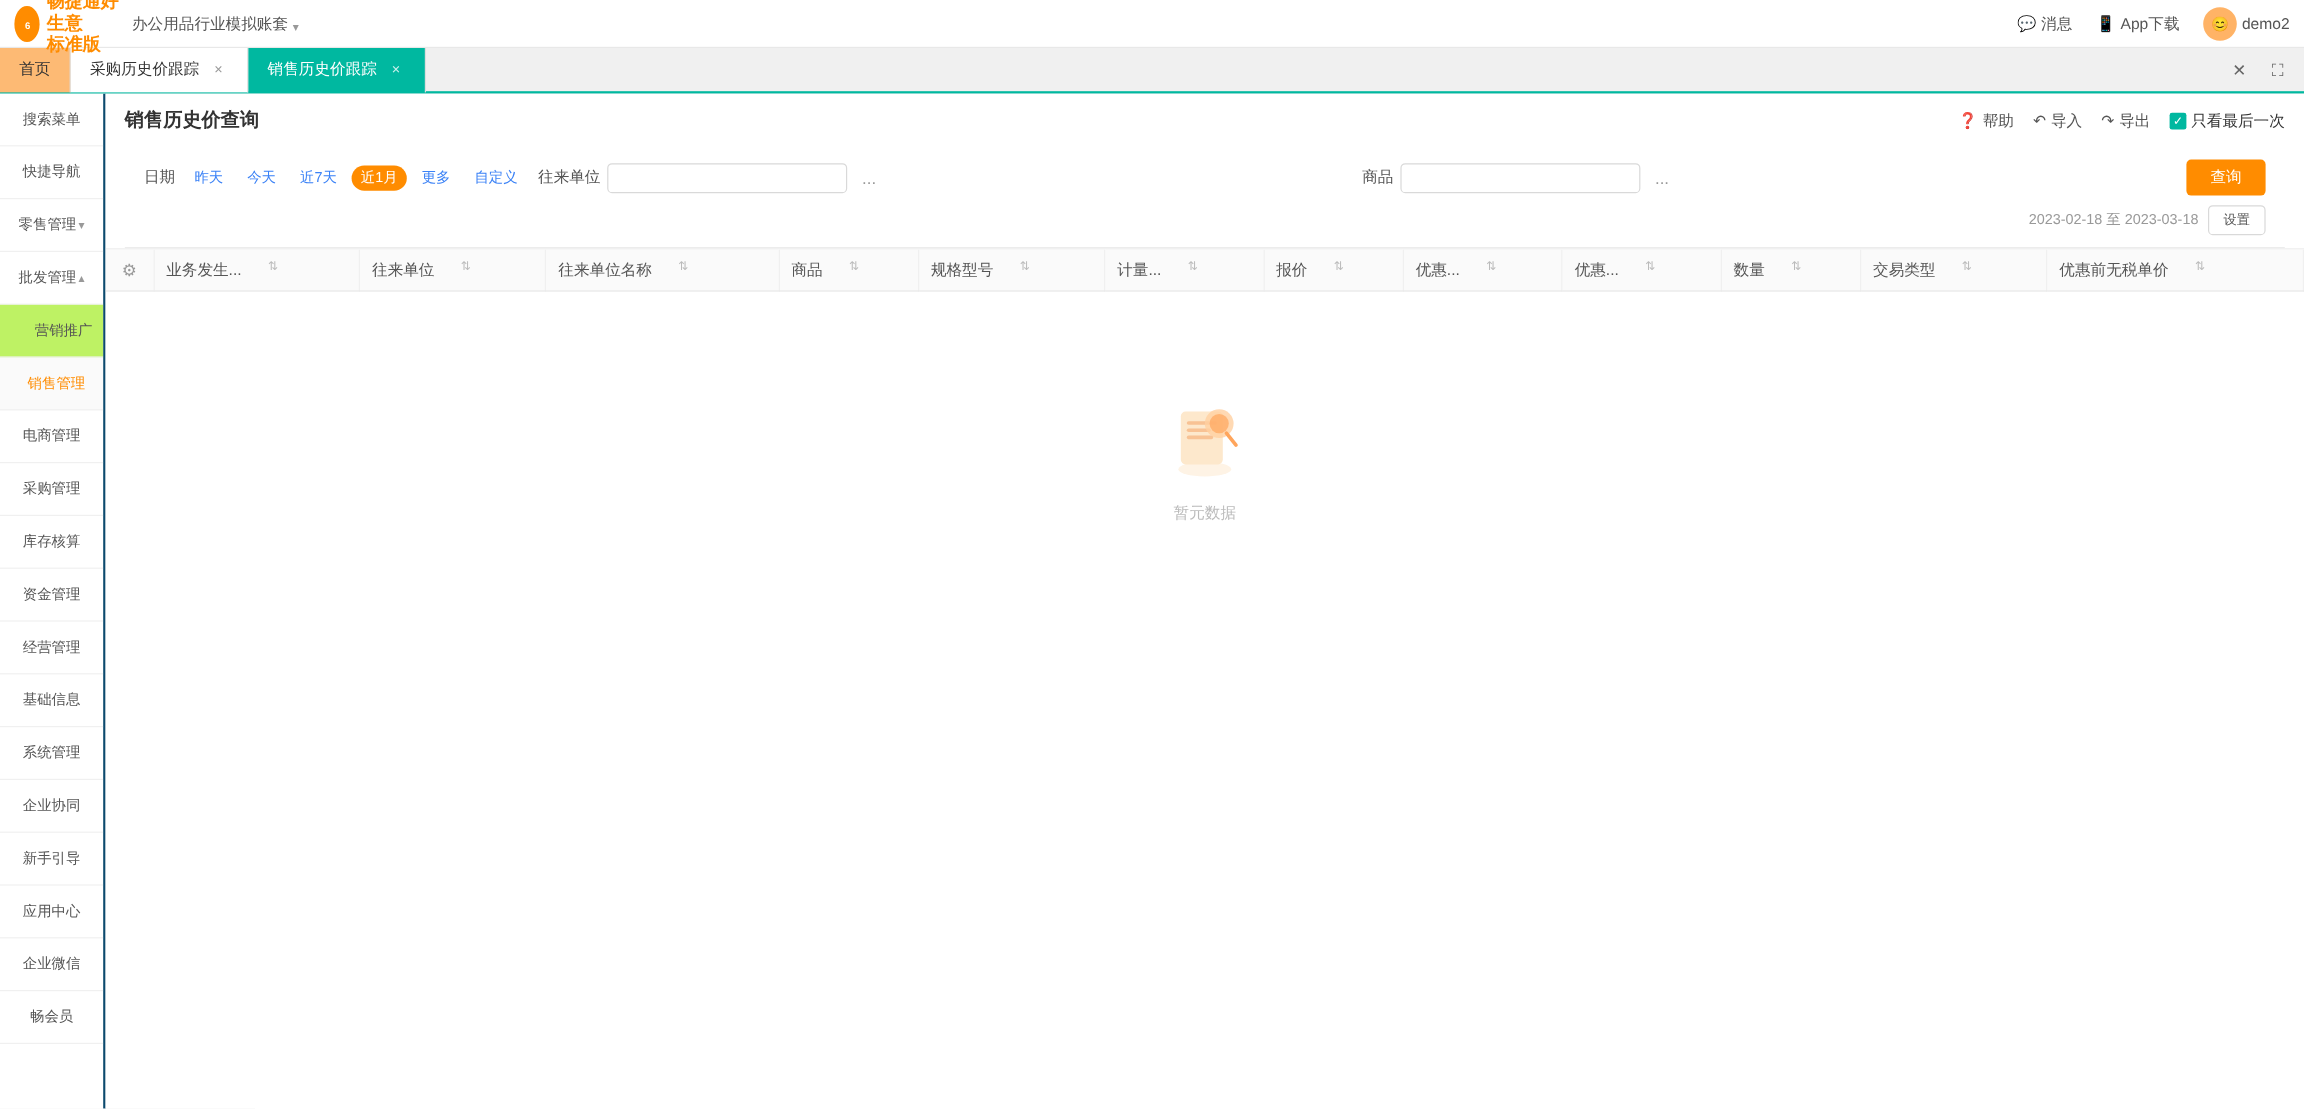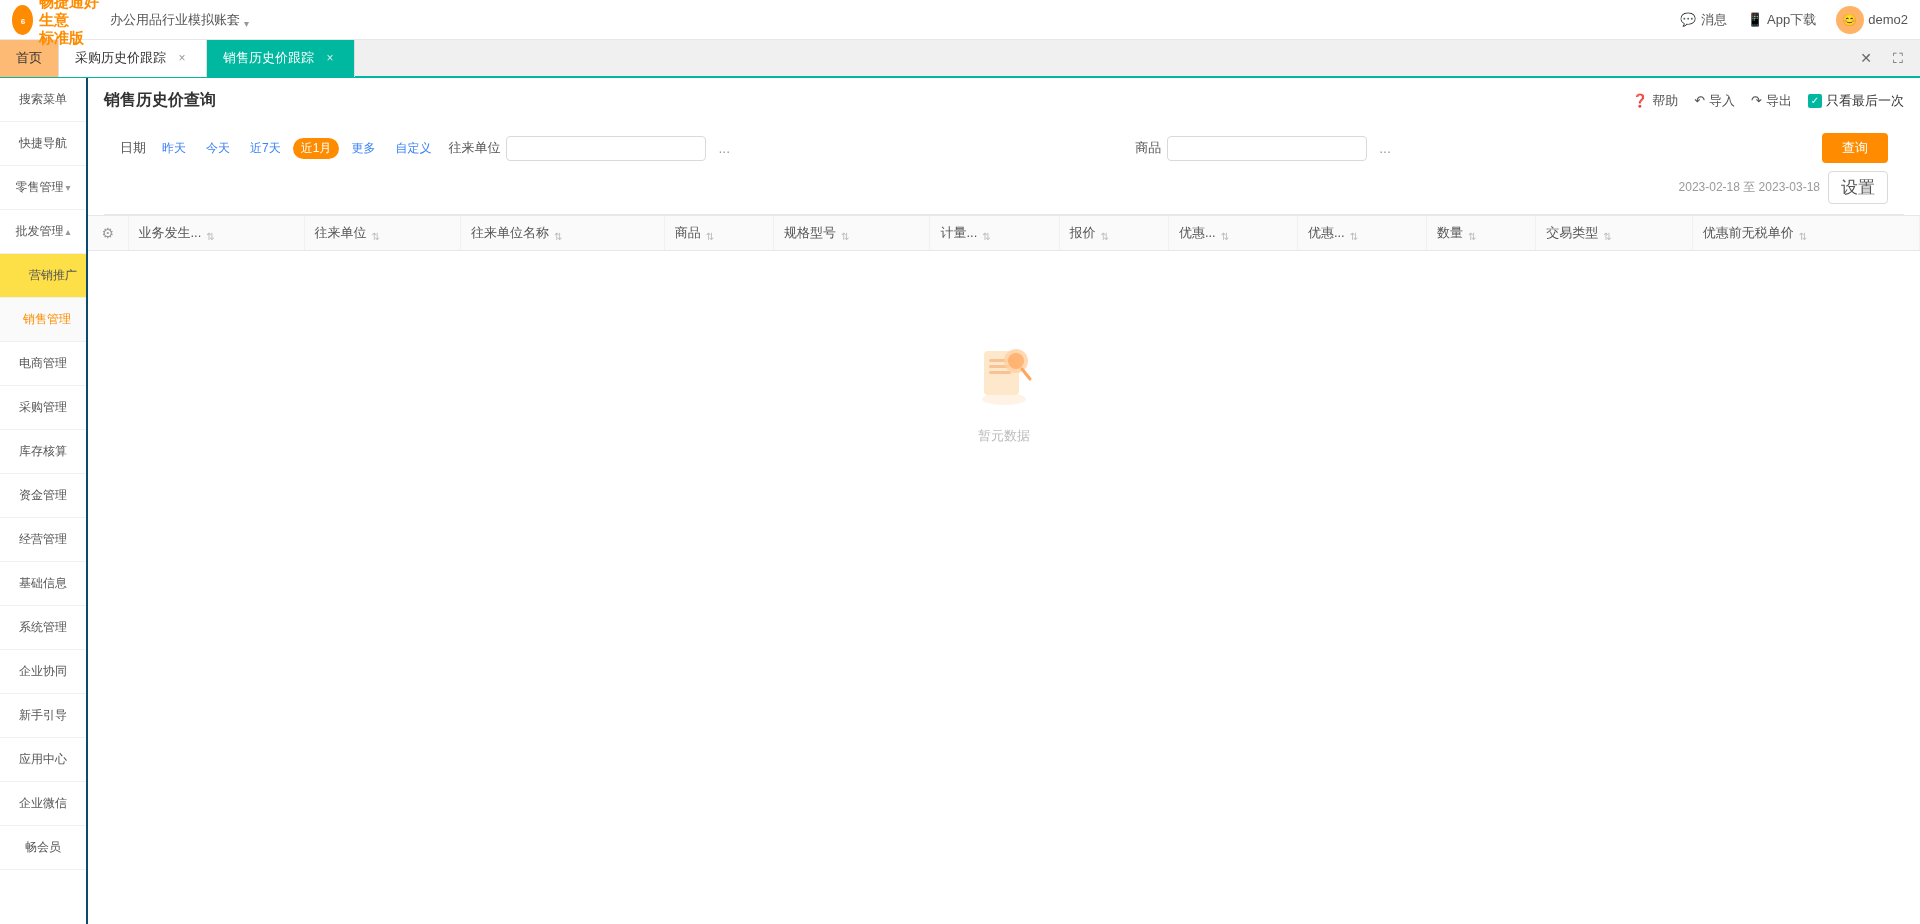--- a/index.html
+++ b/index.html
@@ -302,21 +302,21 @@
       font-size: 13px;
       white-space: nowrap;
     }
     .settings-btn {
       background: #fff;
       color: #555;
       border: 1px solid #d9d9d9;
       border-radius: 4px;
       padding: 4px 12px;
       cursor: pointer;
-      font-size: 17px;
+      font-size: 11px;
     }
 
     
     .table-container {
       flex: 1;
       overflow: auto;
       background: #fff;
       margin: 0;
     }
     .data-table {
@@ -376,22 +376,22 @@
     .filter-row2-inner {
       padding: 4px 16px 10px 16px;
       display: flex;
       align-items: center;
       justify-content: flex-end;
       gap: 8px;
     }
 
     .th-wrap {
       display: flex;
-      align-items: flex-end;
-      gap: 3px;
+      align-items: flex-start;
+      gap: 20px;
     }
   </style>
 </head>
 <body>
 
 <div class="top-bar">
   <div class="top-bar-logo">
     <div class="logo-icon">
       <svg width="18" height="18" viewBox="0 0 18 18" fill="none">
         <circle cx="9" cy="9" r="8" fill="#ff8c00"></circle>
@@ -457,21 +457,21 @@
         <span class="sidebar-item-label">零售管理</span>
         <span class="sidebar-arrow">▾</span>
       </span>
     </div>
     <div class="sidebar-item">
       <span class="sidebar-expand">
         <span class="sidebar-item-label">批发管理</span>
         <span class="sidebar-arrow">▴</span>
       </span>
     </div>
-    <div class="sidebar-item" style="padding-left:24px; background:#fde047;">
+    <div class="sidebar-item" style="padding-left:24px; background:#bef264;">
       <span class="sidebar-item-label">营销推广</span>
     </div>
     <div class="sidebar-item active" style="padding-left:12px; background:#fafafa;">
       <span class="sidebar-item-label">销售管理</span>
     </div>
     <div class="sidebar-item">
       <span class="sidebar-item-label">电商管理</span>
     </div>
     <div class="sidebar-item">
       <span class="sidebar-item-label">采购管理</span>

